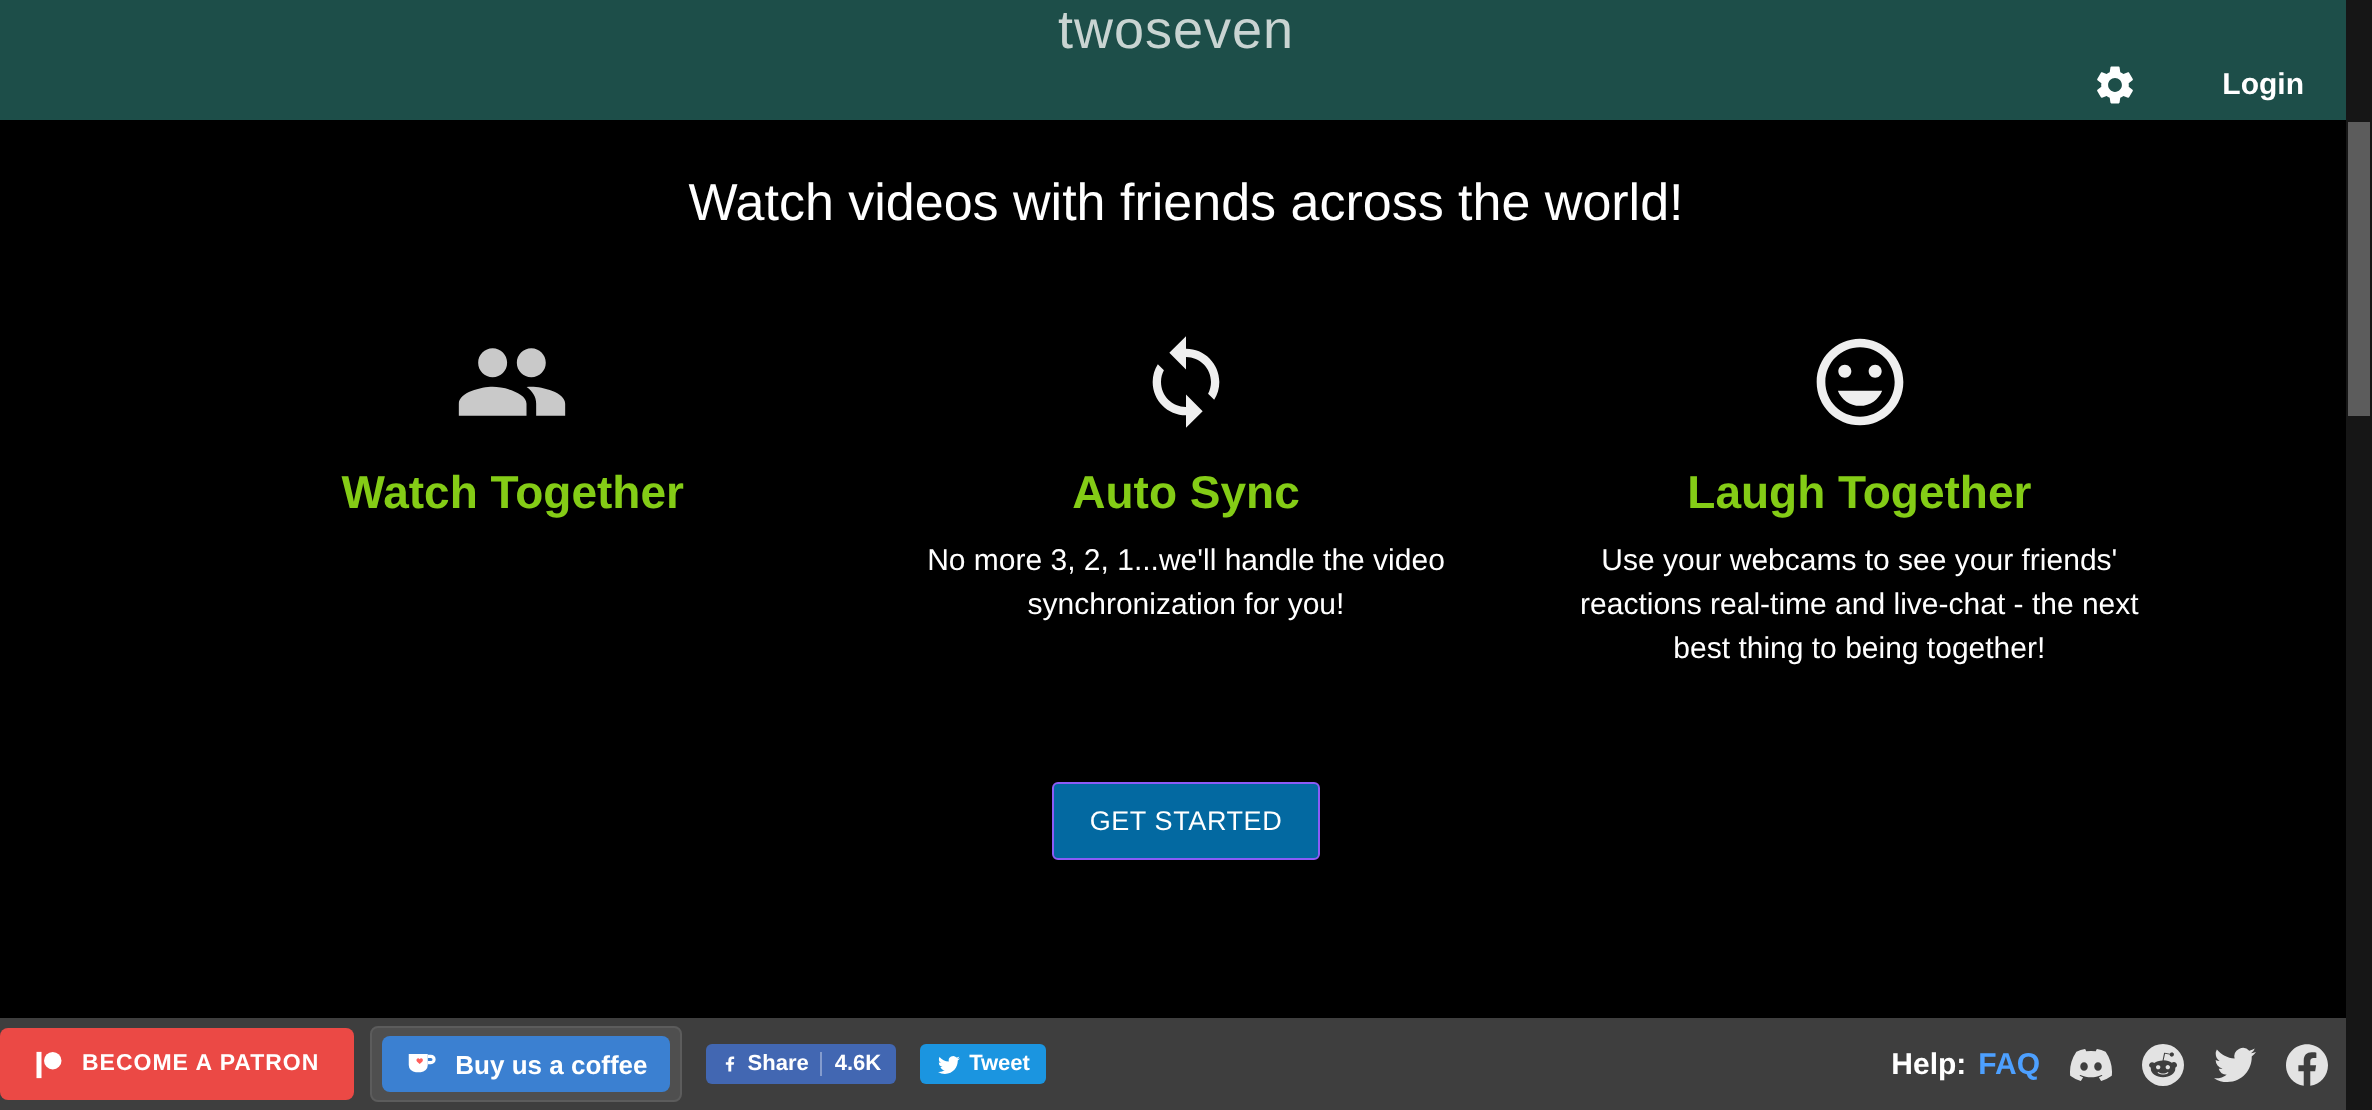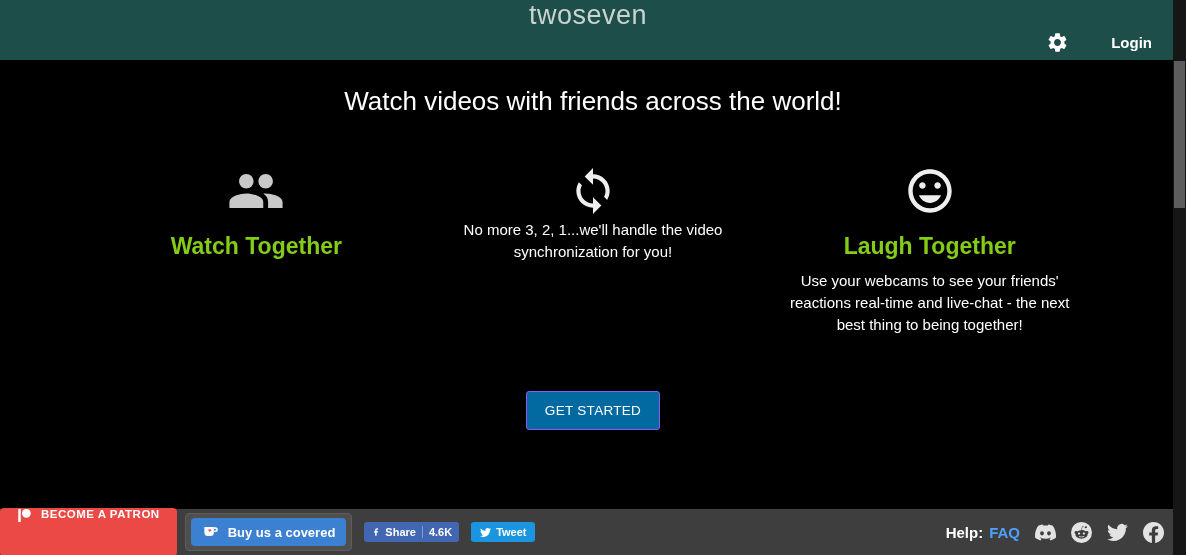--- a/index.html
+++ b/index.html
@@ -97,24 +97,25 @@
   .footer {
     position: absolute;
     left: 0; right: 0; bottom: 0;
     height: 46px;
     background: #3e3e3e;
     display: flex;
     align-items: center;
     padding-right: 22px;
   }
   .patreon-btn {
-    height: 48px;
+    height: 36px;
     background: #eb4945;
     border-radius: 4px;
     display: flex;
+    align-items: center;
     gap: 9px;
     padding: 0 17px;
     color: #fff;
     font-size: 11.5px;
     font-weight: bold;
     letter-spacing: 0.5px;
     cursor: pointer;
   }
   .patreon-btn svg { width: 15px; height: 15px; }
   .kofi-panel {
@@ -229,20 +230,21 @@
       </div>
       <h2 class="feature-title">Watch Together</h2>
     </div>
 
     <div class="feature">
       <div class="feature-icon">
         <svg width="50" height="50" viewBox="0 0 24 24" style="fill:#efefef">
             <path d="M12 4V1L8 5l4 4V6c3.31 0 6 2.69 6 6 0 1.01-.25 1.97-.7 2.8l1.46 1.46C19.54 15.03 20 13.57 20 12c0-4.42-3.58-8-8-8zm0 14c-3.31 0-6-2.69-6-6 0-1.01.25-1.97.7-2.8L5.24 7.74C4.46 8.97 4 10.43 4 12c0 4.42 3.58 8 8 8v3l4-4-4-4v3z"></path>
           </svg>
       </div>
+      <h2 class="feature-title">Auto Sync</h2>
       <p class="feature-desc">No more 3, 2, 1...we'll handle the video synchronization for you!</p>
     </div>
 
     <div class="feature">
       <div class="feature-icon">
         <svg width="52" height="52" viewBox="0 0 24 24" style="fill:#efefef">
             <path d="M11.99 2C6.47 2 2 6.48 2 12s4.47 10 9.99 10C17.52 22 22 17.52 22 12S17.52 2 11.99 2zM12 20c-4.42 0-8-3.58-8-8s3.58-8 8-8 8 3.58 8 8-3.58 8-8 8zm3.5-9c.83 0 1.5-.67 1.5-1.5S16.33 8 15.5 8 14 8.67 14 9.5s.67 1.5 1.5 1.5zm-7 0c.83 0 1.5-.67 1.5-1.5S9.33 8 8.5 8 7 8.67 7 9.5 7.67 11 8.5 11zm3.5 6.5c2.33 0 4.31-1.46 5.11-3.5H6.89c.8 2.04 2.78 3.5 5.11 3.5z"></path>
           </svg>
       </div>
       <h2 class="feature-title">Laugh Together</h2>
@@ -266,21 +268,21 @@
     <span>BECOME A PATRON</span>
   </div>
 
   <div class="kofi-panel">
     <div class="kofi-btn">
       <svg viewBox="0 0 24 24">
         <path d="M3 5h12v7a4.5 4.5 0 0 1-4.5 4.5H7.5A4.5 4.5 0 0 1 3 12V5z" fill="#ffffff"></path>
         <path d="M15 5.5h2a3 3 0 0 1 0 6h-2v-2h2a1 1 0 0 0 0-2h-2v-2z" fill="#ffffff"></path>
         <path d="M11.6 8.1c-.5-.5-1.3-.4-1.7.2-.4-.6-1.2-.7-1.7-.2-.5.5-.4 1.3.1 1.8L9.9 11.4l1.6-1.5c.5-.5.6-1.3.1-1.8z" fill="#ff5e5b"></path>
       </svg>
-      <span>Buy us a covered</span>
+      <span>Buy us a coffee</span>
     </div>
   </div>
 
   <div class="fb-share-btn">
     <svg viewBox="0 0 24 24">
         <path d="M16.5 3h-2C11.5 3 10 4.8 10 7.5V10H7v3h3v8h3.5v-8h2.9l.6-3h-3.5V7.8c0-1 .3-1.8 1.8-1.8h1.7V3z"></path>
       </svg>
     <span>Share</span>
     <span class="fb-share-count">4.6K</span>
   </div>

